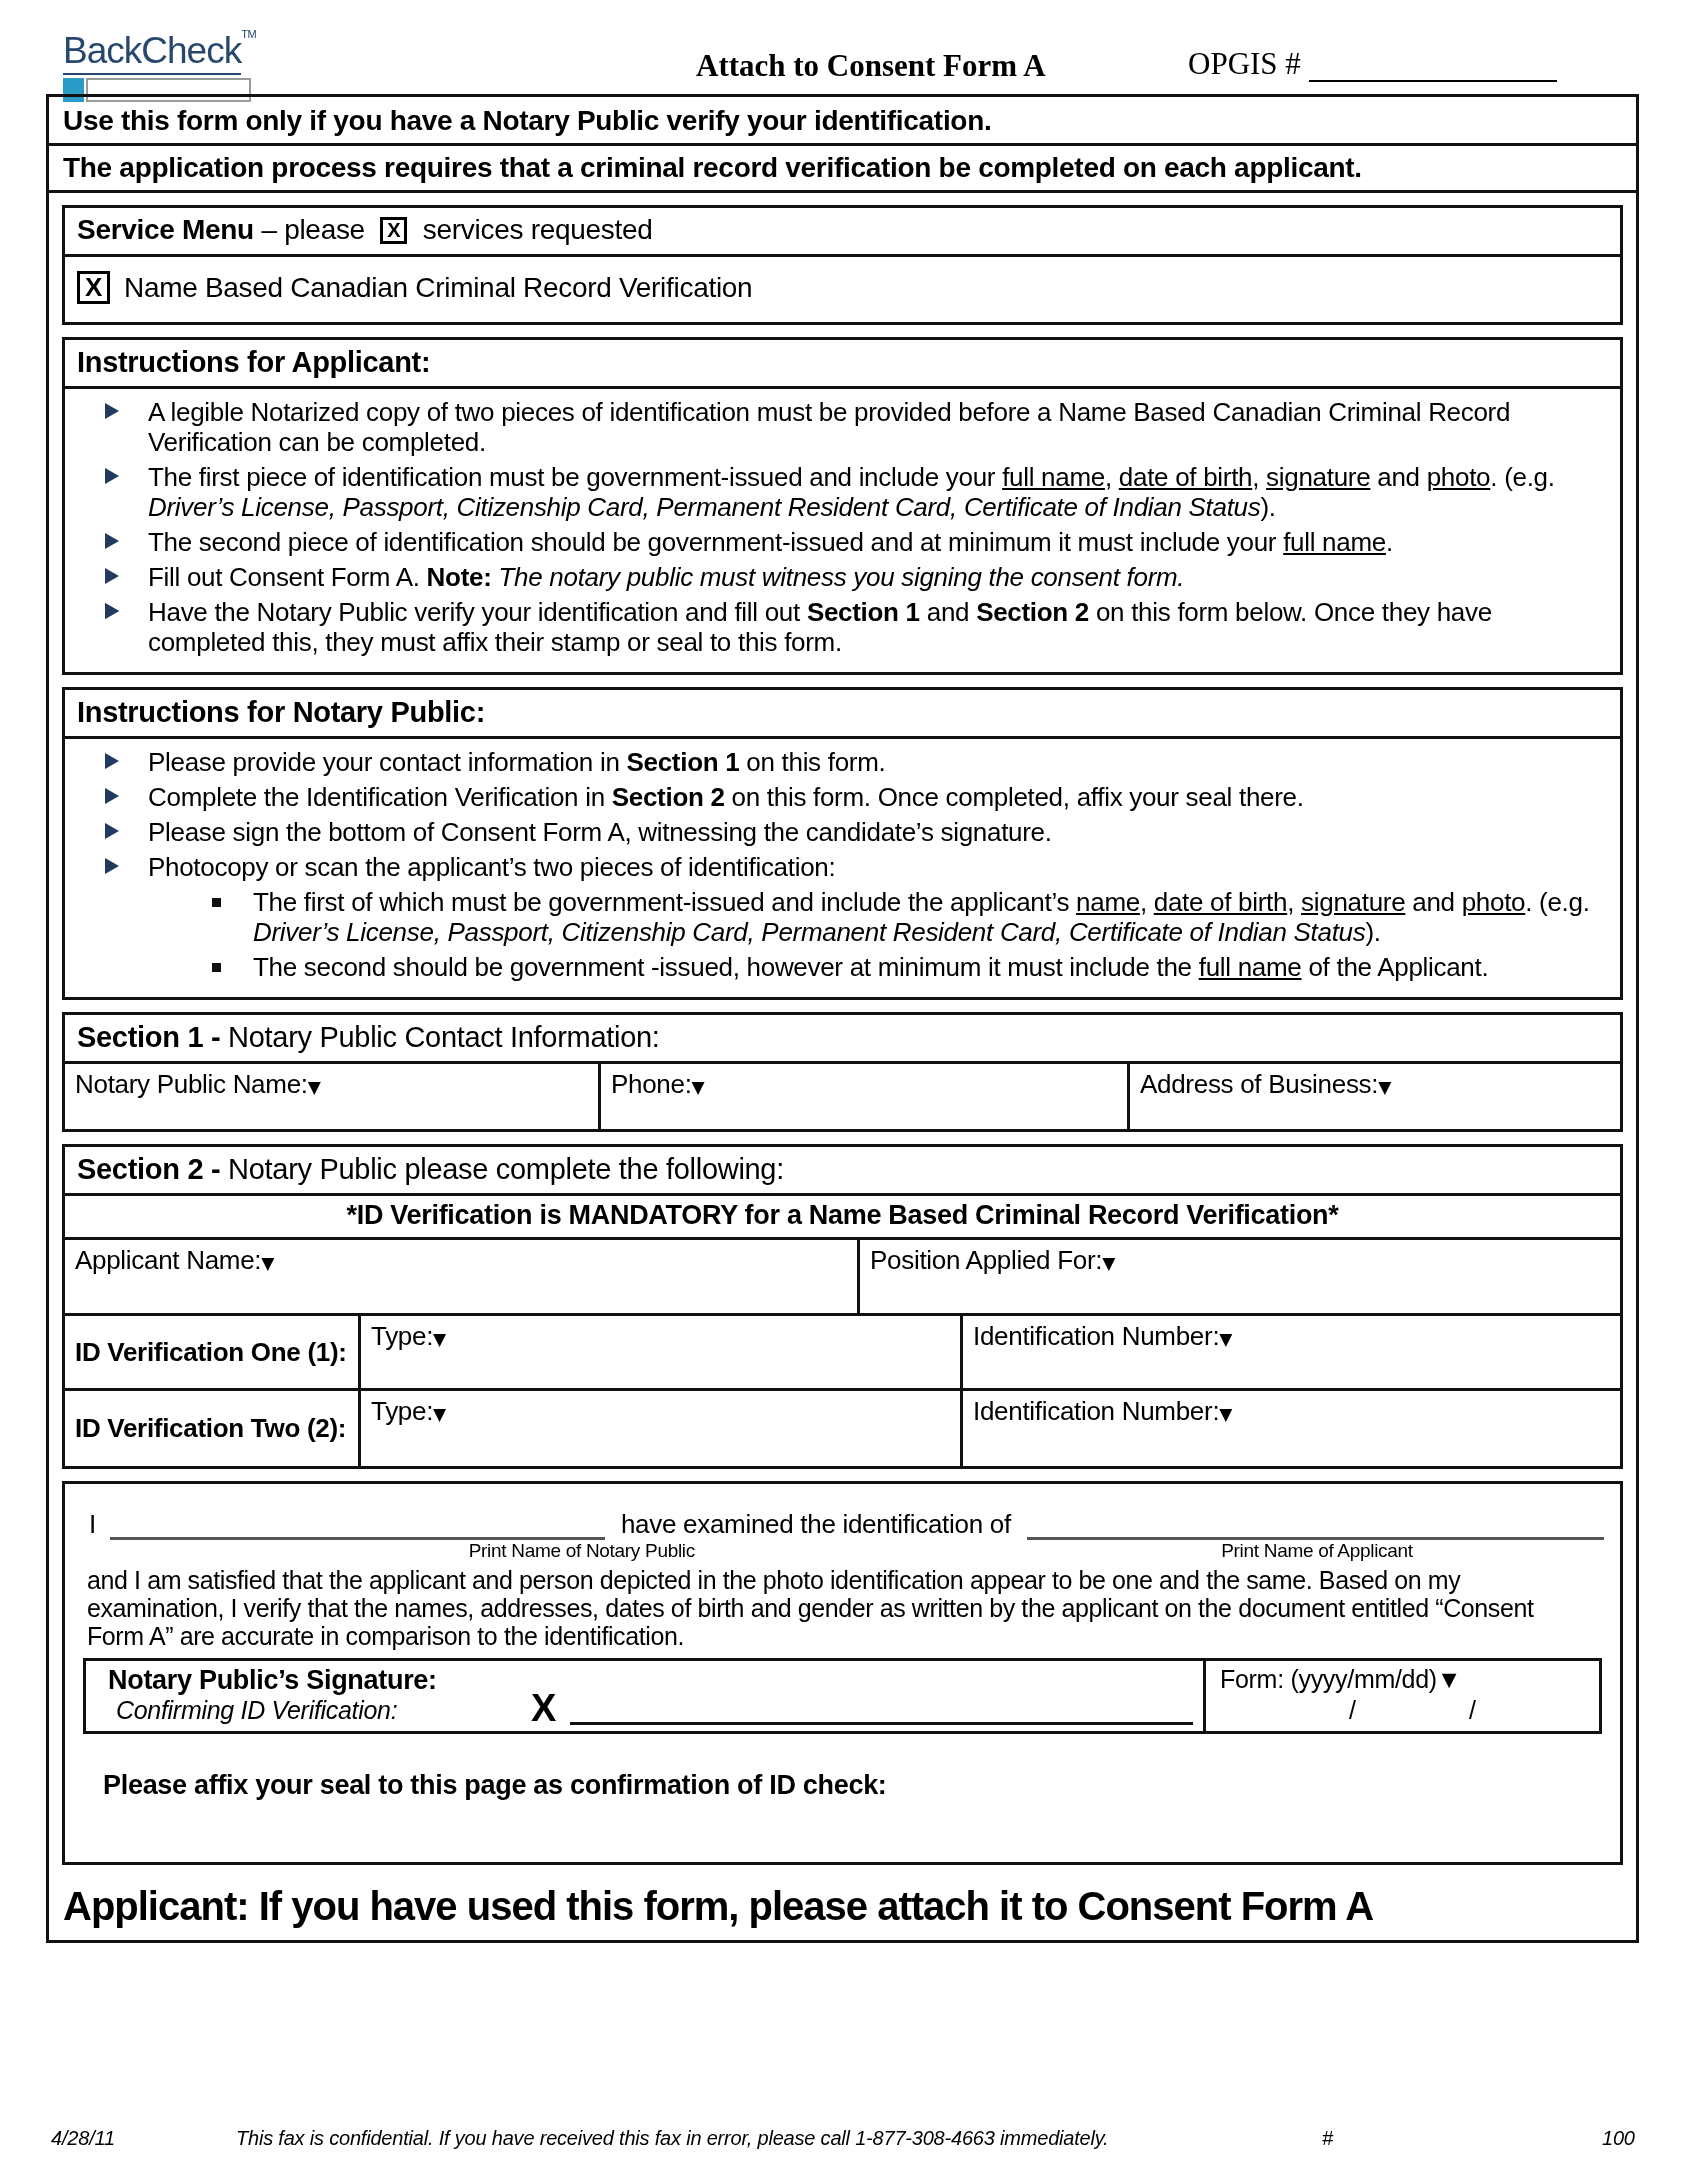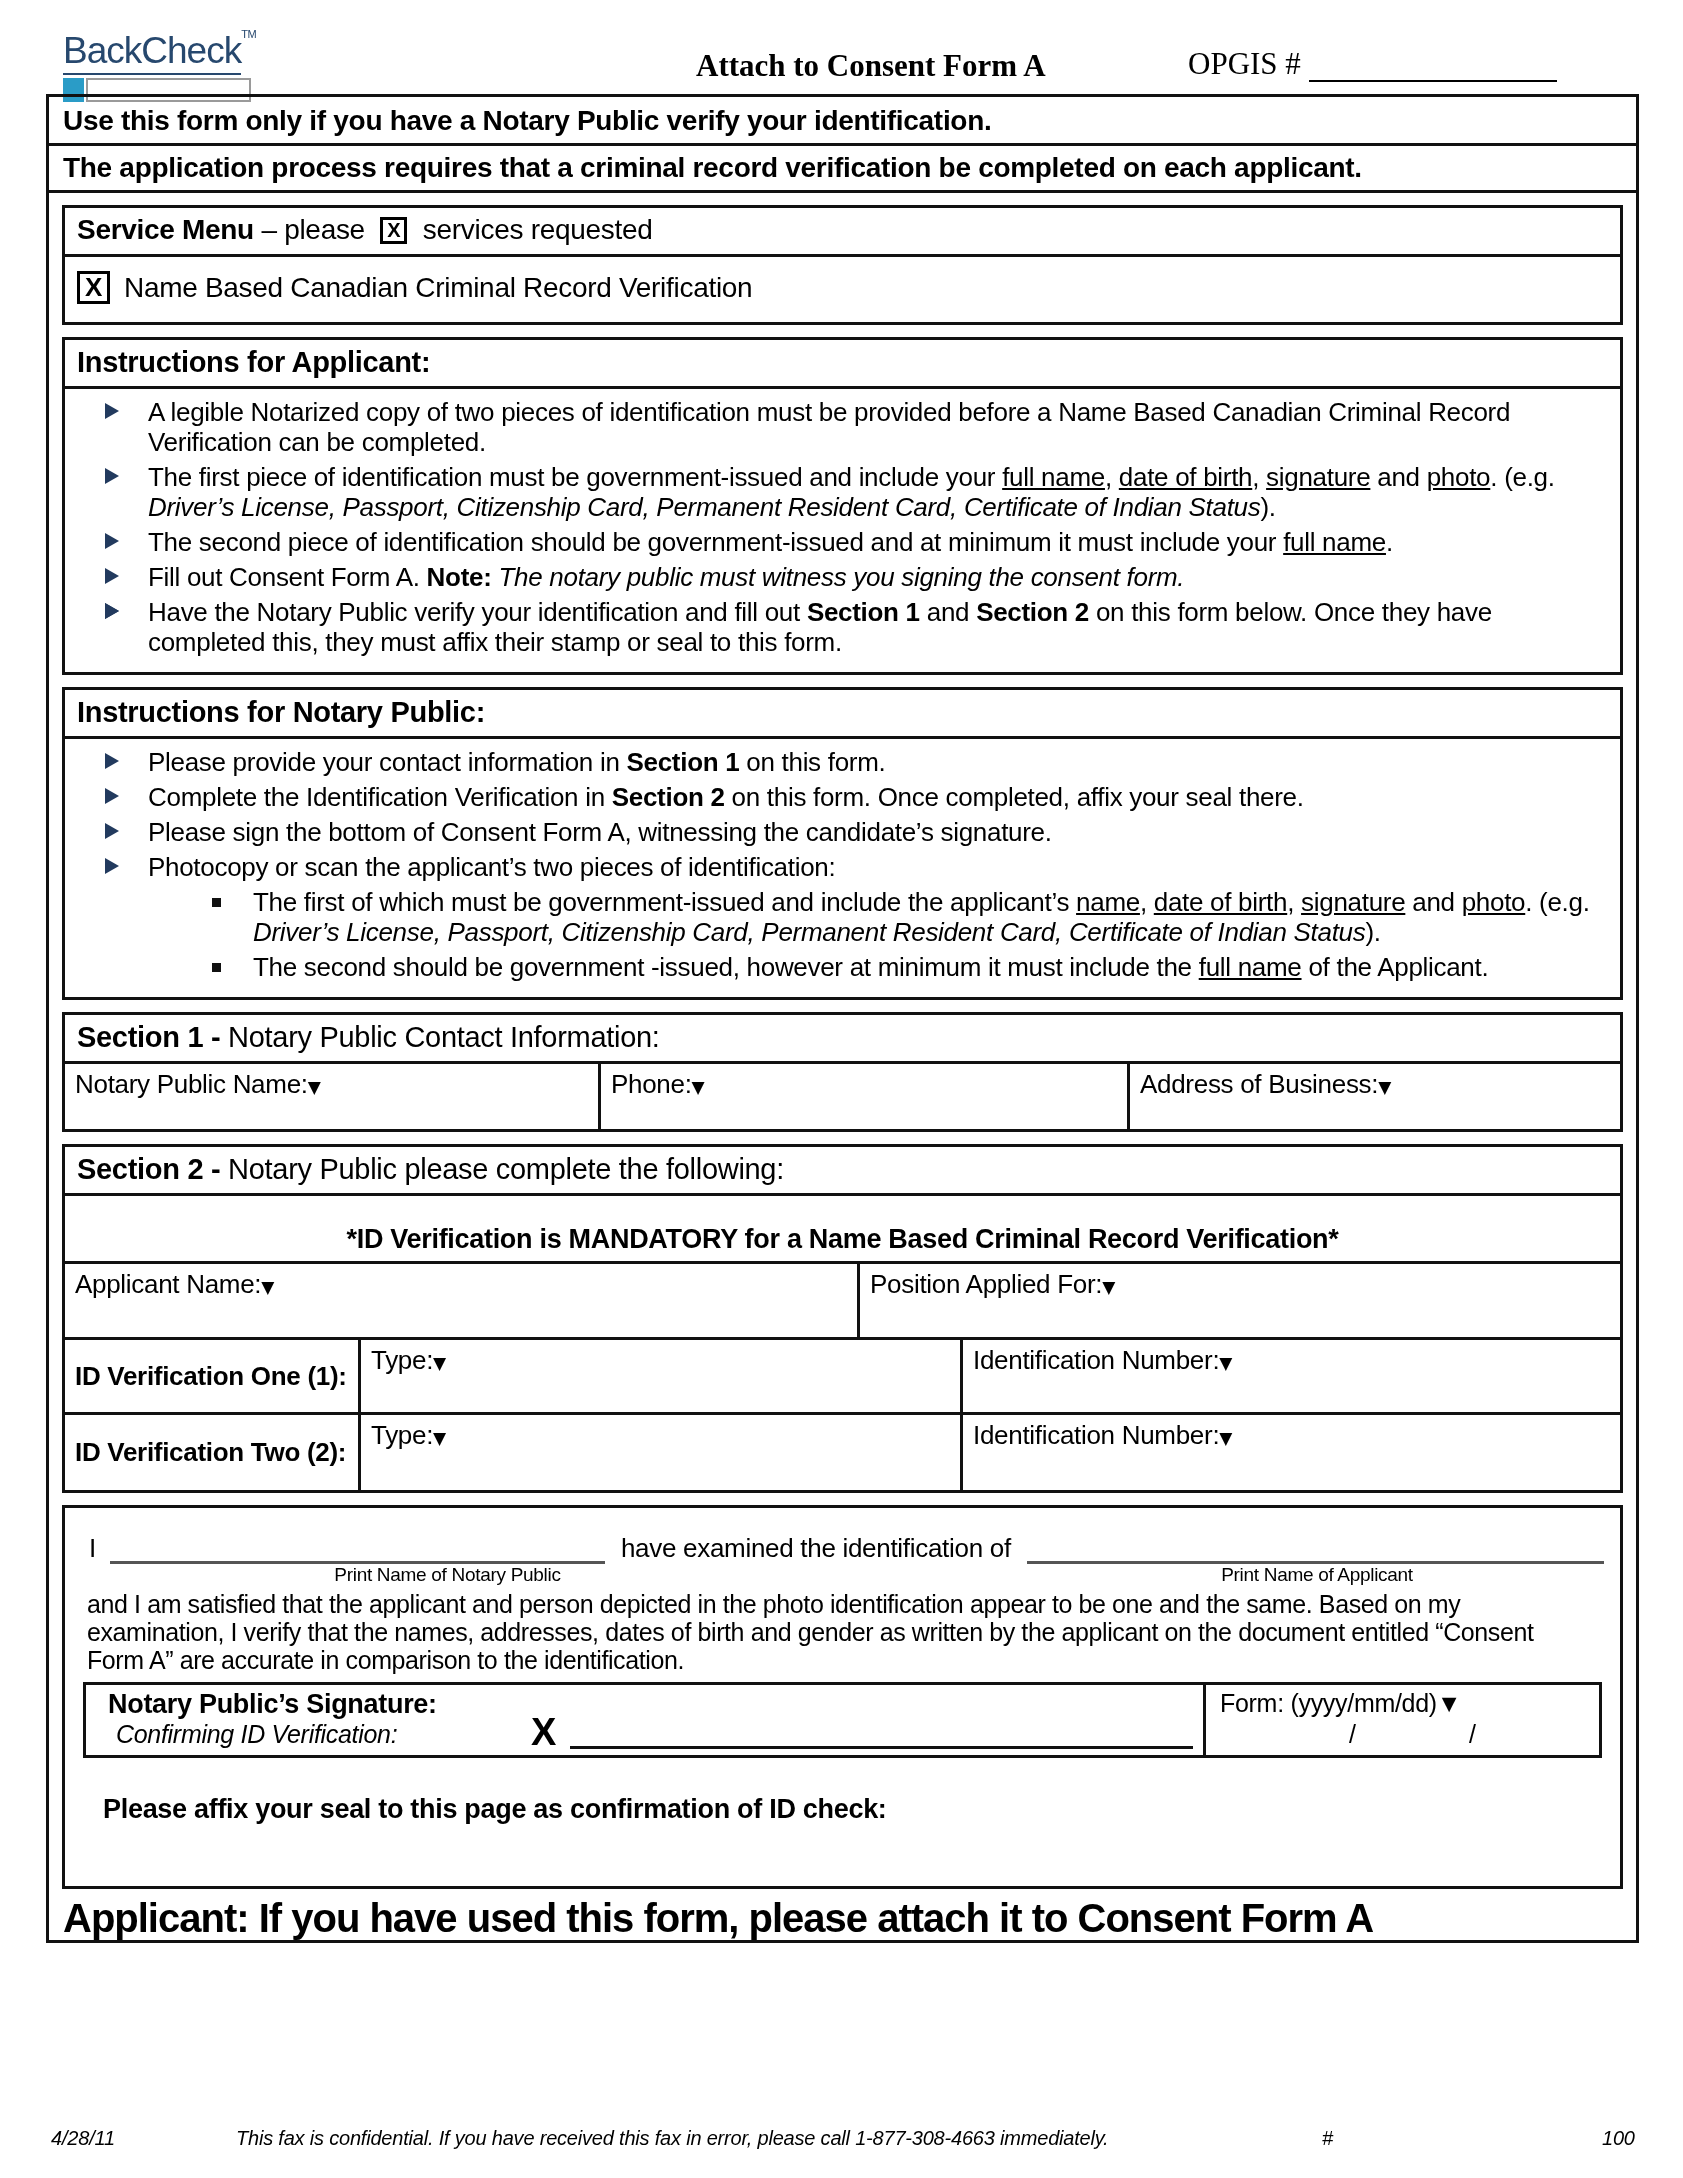--- a/index.html
+++ b/index.html
@@ -55,37 +55,37 @@
   ul.blist li.subli { padding-left:188px; }
   .sqbullet { position:absolute; left:147px; top:11px; width:9px; height:9px; background:#111; }
 
   
   .frow { display:flex; }
   .fcell { padding:5px 10px; font-size:26px; }
   .fcell .caret { font-family:"DejaVu Sans","Liberation Sans",sans-serif; font-size:17px; }
   .bdr-r { border-right:3px solid #111; }
   .s1-row { height:65px; }
   .s1-c1 { width:536px; } .s1-c2 { width:529px; } .s1-c3 { flex:1; }
-  .mand { border-bottom:3px solid #111; text-align:center; font-weight:bold; font-size:27px; padding:4px 0 6px;margin-top:24px; }
+  .mand { border-bottom:3px solid #111; text-align:center; font-weight:bold; font-size:27px; padding:4px 0 6px; }
   .s2-approw { height:76px; border-bottom:3px solid #111; }
   .s2-ac1 { width:795px; } .s2-ac2 { flex:1; }
   .idrow { height:75px; }
   .idrow.first { border-bottom:3px solid #111; }
   .id-c1 { width:296px; display:flex; align-items:center; font-weight:bold; }
   .id-c2 { width:602px; } .id-c3 { flex:1; }
 
   
   .exam { padding:10px 16px 0; }
   .exam-line { display:flex; align-items:flex-end; font-size:26px; margin-top:14px; }
   .exam-line .pre { padding:0 14px 0 8px; }
   .blank1 { width:495px; border-bottom:3px solid #555; height:32px; }
   .exam-line .mid { padding:0 16px; white-space:nowrap; }
   .blank2 { flex:1; border-bottom:3px solid #555; height:32px; }
   .captions { position:relative; height:26px; font-size:19px; }
-  .cap1 { position:absolute; left:119px; width:495px; text-align:center; }
+  .cap1 { position:absolute; left:119px; width:495px; text-align:right; }
   .cap2 { position:absolute; right:10px; width:554px; text-align:center; }
   .exam-para { font-size:25px; line-height:28px; letter-spacing:-0.4px; width:1505px; padding-left:6px; }
 
   .sigbox { border:3px solid #111; margin:8px 2px 0; display:flex; }
   .sig-left { width:376px; padding:4px 0 6px 22px; }
   .sig-label { font-weight:bold; font-size:27px; }
   .sig-sub { font-style:italic; font-size:25px; padding-left:8px; }
   .sig-mid { flex:1; display:flex; align-items:flex-end; padding-bottom:4px; }
   .sig-x { font-weight:bold; font-size:38px; line-height:38px; margin-left:69px; }
   .sig-line { flex:1; border-bottom:3px solid #111; margin:0 10px 2px 14px; }

